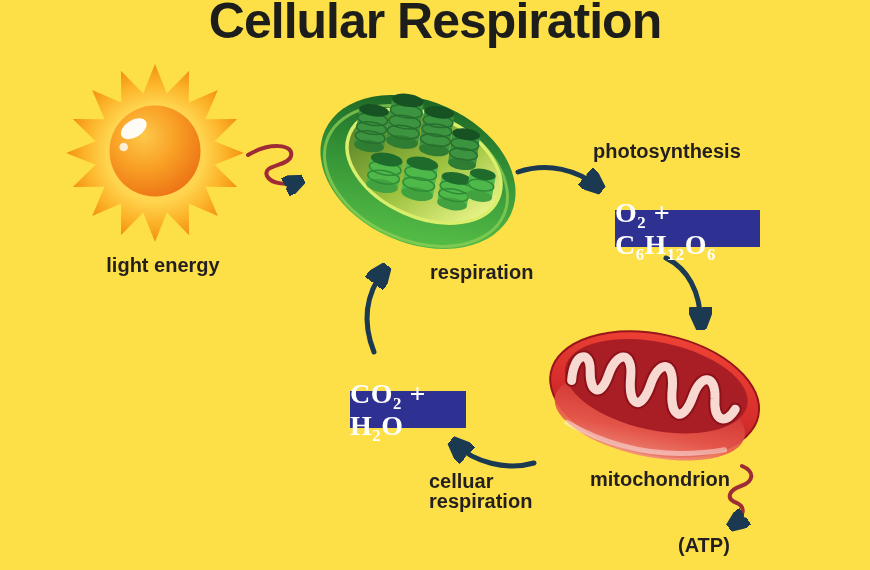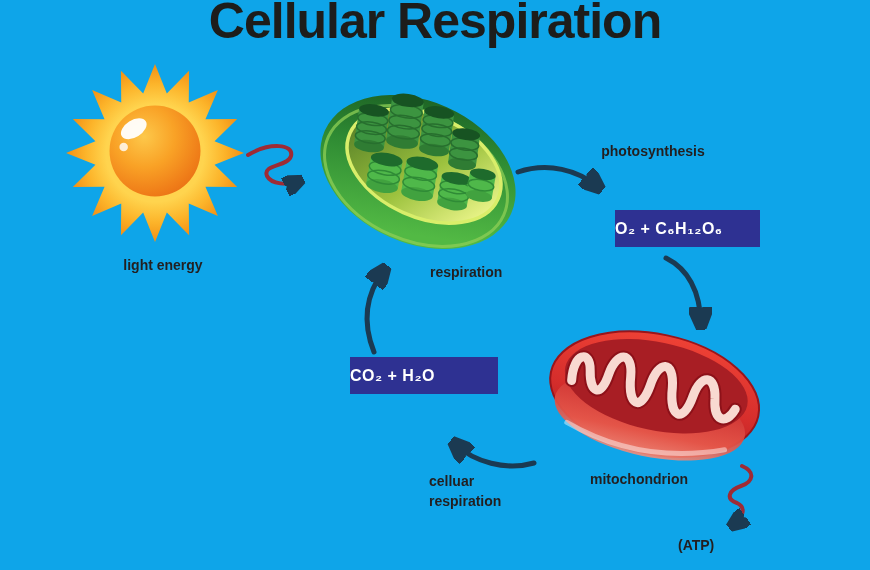--- a/index.html
+++ b/index.html
@@ -1,33 +1,33 @@
 <!DOCTYPE html>
 <html style="--box-blue: #2e3192; --formula-text: #ffffff; --cycle-arrow: #1b3a52; --energy-arrow: #9e2b35; --label-text: #231f20;"><head>
 <meta charset="utf-8">
 <style>
   html,body{margin:0;padding:0;background:#fff;}
   .canvas{
-    position:relative;width:870px;height:570px;background:#0ea5e9;
+    position:relative;width:870px;height:570px;background:#fde047;
     overflow:hidden;font-family:"Liberation Sans",sans-serif;color:var(--label-text,#231f20);
   }
   .title{
     position:absolute;top:-8px;left:0;width:100%;text-align:center;margin:0;
     font-size:50px;font-weight:700;letter-spacing:-1px;color:#1d1d1b;
   }
   .abs{position:absolute;}
   .label{
-    position:absolute;font-size:14px;font-weight:700;line-height:20px;color:#231f20;
+    position:absolute;font-size:20px;font-weight:700;line-height:20px;color:#231f20;
     white-space:nowrap;
   }
   .label.center{text-align:center;}
   .formula-box{
     position:absolute;background:var(--box-blue,#2e3192);color:var(--formula-text,#fff);
-    display:flex;align-items:center;justify-content:flex-start;
-    font-size:16px;font-weight:700;letter-spacing:.5px;
+    display:flex;align-items:center;justify-content:flex-end;
+    font-size:28px;font-weight:700;letter-spacing:.5px;font-family:Liberation Serif, serif;
   }
   svg{position:absolute;overflow:visible;}
   .arrows path{fill:none;stroke:var(--cycle-arrow,#1b3a52);stroke-width:5;stroke-linecap:round;}
   .arrows path.energy{stroke:var(--energy-arrow,#9e2b35);stroke-width:4;}
   .m-navy{fill:var(--cycle-arrow,#1b3a52);}
   .m-red{fill:var(--energy-arrow,#9e2b35);}
 </style>
 </head>
 <body>
 
@@ -177,21 +177,21 @@
     <path marker-end="url(#mNavy)" d="M518,172 C548,162 578,170 598,187"></path>
     <path marker-end="url(#mNavy)" d="M666,258 C688,269 700,292 701,324"></path>
     <path marker-end="url(#mNavy)" d="M534,463 C506,471 474,462 455,444"></path>
     <path marker-end="url(#mNavy)" d="M374,352 C362,322 366,294 384,270"></path>
     <path class="energy" marker-end="url(#mRed)" d="M742,466 C756,472 753,482 741,486 C729,490 725,499 737,503 C746,507 744,517 733,525"></path>
   </svg>
 
   <div class="formula-box" style="left:615px;top:210px;width:145px;height:37px;">
     <span>O₂ + C₆H₁₂O₆</span>
   </div>
-  <div class="formula-box" style="left:350px;top:357px;width:148px;height:37px;">
+  <div class="formula-box" style="left:350px;top:391px;width:116px;height:37px;">
     <span>CO₂ + H₂O</span>
   </div>
 
   <div class="label center" style="left:93px;top:255px;width:140px;">light energy</div>
   <div class="label" style="left:430px;top:262px;">respiration</div>
   <div class="label center" style="left:593px;top:141px;width:120px;">photosynthesis</div>
   <div class="label" style="left:590px;top:469px;">mitochondrion</div>
   <div class="label" style="left:405px;top:471px;margin-left:24px;">
     <div>celluar</div>
     <div>respiration</div>

